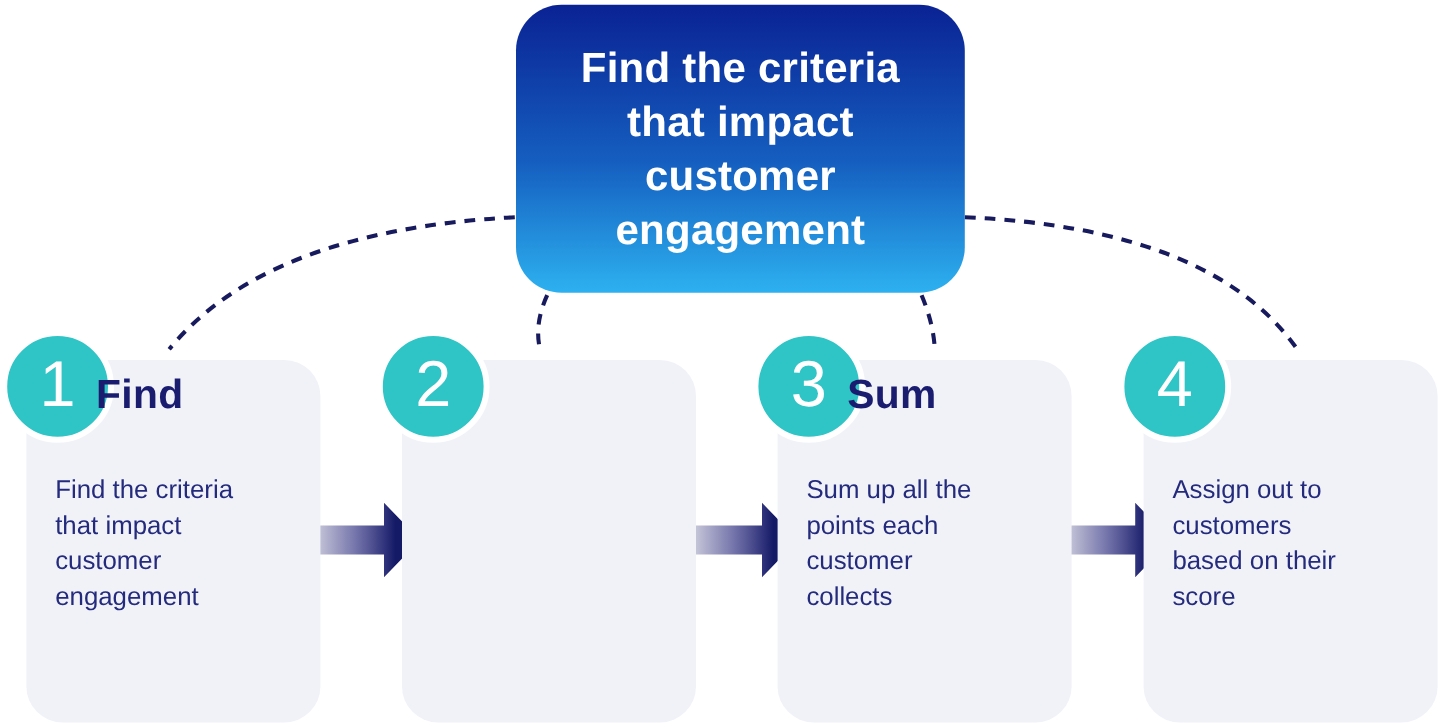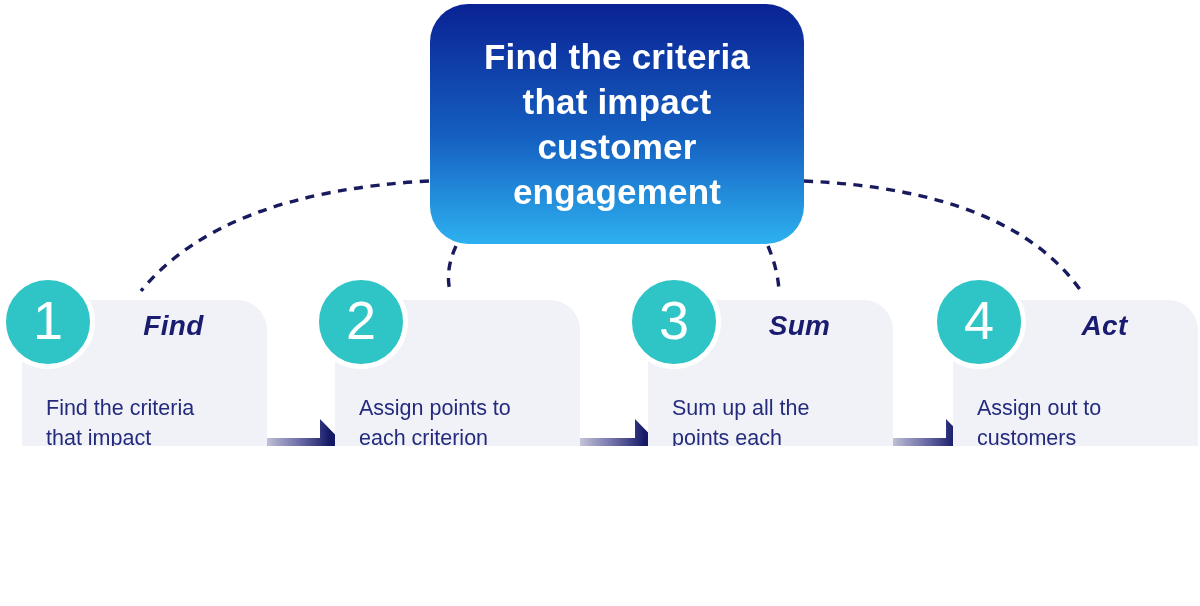--- a/index.html
+++ b/index.html
@@ -1,18 +1,18 @@
 <!DOCTYPE html>
 <html style="--box_grad_top: #0a2294; --box_grad_bottom: #2db1f0; --card_bg: #f1f2f8; --teal: #2fc4c5; --navy_title: #1a1c70; --navy_body: #242b7d; --dash: #181a5e; --arrow_dark: #151a67;"><head>
 <meta charset="utf-8">
 <style>
   html,body{margin:0;padding:0;background:#ffffff;}
   .canvas{
     position:relative;
-    width:1200px;height:446px;
+    width:1200px;height:606px;
     background:#ffffff;
     font-family:"Liberation Sans", sans-serif;
     overflow:hidden;
   }
   
   .top-box{
     position:absolute;left:430px;top:4px;width:374px;height:240px;
     border-radius:38px;
     background:linear-gradient(180deg, var(--box_grad_top,#0a2294) 0%, #155fc0 55%, var(--box_grad_bottom,#2db1f0) 100%);
     display:flex;align-items:center;justify-content:center;
@@ -36,23 +36,23 @@
     background:var(--teal,#2fc4c5);
     border:5px solid #ffffff;
     display:flex;align-items:center;justify-content:center;
   }
   .badge-number{
     color:#ffffff;font-size:54px;font-weight:400;line-height:1;
     transform:translateY(-2px);
   }
   .card-title{
     position:absolute;top:10px;left:0;right:0;
-    padding-left:58px;text-align:center;
+    padding-left:58px;text-align:left;
     color:var(--navy_title,#1a1c70);
-    font-size:28px;font-weight:700;font-style:italic;
+    font-size:34px;font-weight:700;
     letter-spacing:0.3px;
   }
   .card-body{
     position:absolute;top:94px;left:24px;right:16px;
     color:var(--navy_body,#242b7d);
     font-size:21.5px;line-height:29.5px;
     white-space:pre-line;
   }
   
   .overlay{
@@ -111,41 +111,36 @@
     <div class="card-body">Find the criteria
 that impact
 customer
 engagement</div>
   </div>
 
   <div class="card card-2">
     <div class="badge">
       <span class="badge-number">2</span>
     </div>
-    <div class="card-body">Assign points to
-each criterion
-based on it’s
-importance</div>
   </div>
 
   <div class="card card-3">
     <div class="badge">
       <span class="badge-number">3</span>
     </div>
     <div class="card-title">Sum</div>
     <div class="card-body">Sum up all the
 points each
 customer
 collects</div>
   </div>
 
   <div class="card card-4">
     <div class="badge">
       <span class="badge-number">4</span>
     </div>
-    <div class="card-title">Act</div>
     <div class="card-body">Assign out to
 customers
 based on their
 score</div>
   </div>
 
 </div>
 
 </body></html>

